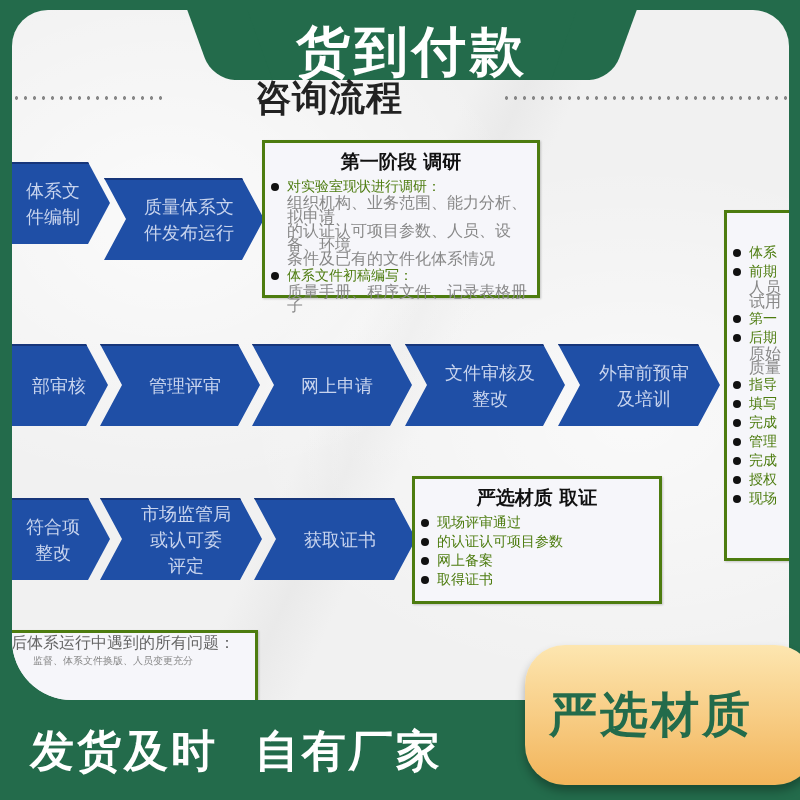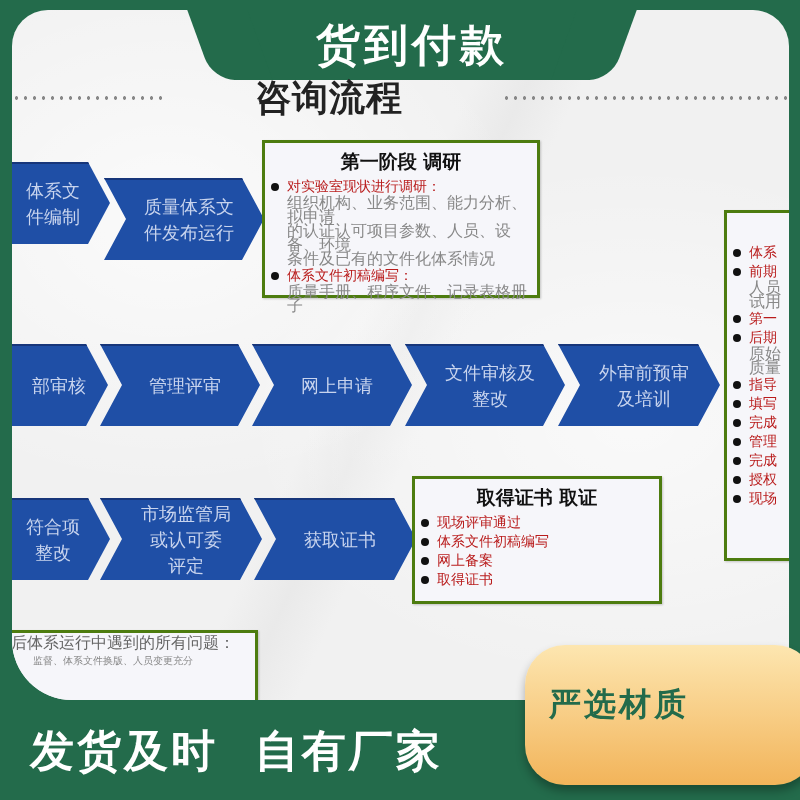--- a/index.html
+++ b/index.html
@@ -5,37 +5,37 @@
   html,body{margin:0;padding:0;}
   body{width:800px;height:800px;position:relative;overflow:hidden;background:#236b4b;font-family:"DejaVu Sans","Liberation Sans",sans-serif;}
   .panel{position:absolute;left:12px;top:10px;width:777px;height:690px;background:#f1f1f1;border-radius:36px 36px 0 60px;overflow:hidden;}
   .panel::before{content:"";position:absolute;inset:0;background:
      radial-gradient(ellipse at 20% 30%,rgba(255,255,255,.7),transparent 40%),
      radial-gradient(ellipse at 80% 60%,rgba(255,255,255,.6),transparent 45%),
      linear-gradient(115deg,transparent 45%,rgba(220,220,220,.35) 50%,transparent 55%);}
   .top-tab{position:absolute;left:218px;top:0;width:364px;height:70px;background:#236b4b;border-radius:0 0 22px 22px;}
   .top-tab::before{content:"";position:absolute;left:-30px;top:0;width:60px;height:70px;background:#236b4b;transform:skewX(20deg);border-bottom-left-radius:22px;}
   .top-tab::after{content:"";position:absolute;right:-30px;top:0;width:60px;height:70px;background:#236b4b;transform:skewX(-20deg);border-bottom-right-radius:22px;}
-  .top-title{position:absolute;left:0;right:0;top:6px;text-align:center;color:#fff;font-size:44px;font-weight:bold;letter-spacing:4px;z-index:2;font-family:"DejaVu Sans",sans-serif;}
+  .top-title{position:absolute;left:0;right:0;top:6px;text-align:center;color:#fff;font-size:54px;font-weight:bold;letter-spacing:4px;z-index:2;font-family:"DejaVu Sans",sans-serif;}
   .section-title{position:absolute;left:0;width:634px;top:64px;text-align:center;font-size:36px;font-weight:bold;color:#222;letter-spacing:1px;}
   .dots{position:absolute;top:86px;height:4px;background-image:radial-gradient(circle,#888 1.5px,transparent 2px);background-size:9px 4px;}
   .arrow{position:absolute;height:80px;background:#1f4fa6;color:#c8d4ee;font-family:"DejaVu Serif",serif;font-size:18px;line-height:26px;display:flex;align-items:center;justify-content:center;text-align:center;
      clip-path:polygon(0 0,calc(100% - 22px) 0,100% 50%,calc(100% - 22px) 100%,0 100%,22px 50%);border-top:2px solid #17367a;}
   .arrow.first{clip-path:polygon(0 0,calc(100% - 22px) 0,100% 50%,calc(100% - 22px) 100%,0 100%);}
   .arrow span{padding-left:18px;padding-right:8px;}
   .box{position:absolute;background:#f6f6fa;border:3px solid #4d7c0f;box-shadow:1px 1px 2px rgba(0,0,0,.2);}
   .box .bt{font-weight:bold;font-size:19px;color:#111;text-align:center;margin-top:6px;}
   .box ul{margin:2px 0 0 0;padding:0 0 0 22px;list-style:none;}
-  .box li{position:relative;font-family:"DejaVu Serif",serif;color:#b91c1c;font-size:14px;line-height:19px;}
+  .box li{position:relative;font-family:"DejaVu Serif",serif;color:#4d7c0f;font-size:14px;line-height:19px;}
   .box li::before{content:"";position:absolute;left:-16px;top:6px;width:8px;height:8px;border-radius:50%;background:#111;}
   .box li.sub{font-size:16px;line-height:14px;color:#888;}
   .box li.sub::before{display:none;}
   .bottom-left{position:absolute;left:30px;top:722px;color:#fff;font-size:44px;font-weight:bold;letter-spacing:3px;white-space:nowrap;}
   .badge{position:absolute;left:525px;top:645px;width:290px;height:140px;border-radius:40px;background:linear-gradient(180deg,#fde6b0,#f2b45a);box-shadow:0 6px 10px rgba(0,0,0,.3);}
-  .badge span{position:absolute;left:24px;top:38px;font-size:32px;font-weight:bold;color:#236b4b;letter-spacing:3px;white-space:nowrap;}
+  .badge span{position:absolute;left:24px;top:38px;font-size:48px;font-weight:bold;color:#236b4b;letter-spacing:3px;white-space:nowrap;}
 </style>
 </head>
 <body>
 
 <div class="panel">
   <div class="top-tab">
     <div class="top-title">货到付款</div>
   </div>
   <div class="dots" style="left:0;width:150px;"></div>
   <div class="section-title">咨询流程</div>
@@ -107,24 +107,24 @@
   <div class="arrow" style="left:88px;top:488px;width:162px;">
       <span style="white-space:pre-line;">市场监管局
 或认可委
 评定</span>
     </div>
   <div class="arrow" style="left:242px;top:488px;width:162px;">
       <span>获取证书</span>
     </div>
 
   <div class="box" style="left:400px;top:466px;width:244px;height:122px;">
-    <div class="bt">取得证书 取证</div>
+    <div class="bt">严选材质 取证</div>
     <ul>
       <li>现场评审通过</li>
-      <li>体系文件初稿编写</li>
+      <li>的认证认可项目参数</li>
       <li>网上备案</li>
       <li>取得证书</li>
     </ul>
   </div>
 
   <div class="box" style="left:-10px;top:620px;width:250px;height:90px;">
     <div style="font-family:'DejaVu Serif',serif;color:#666;font-size:16px;padding-left:6px;white-space:nowrap;">后体系运行中遇到的所有问题：</div>
     <div style="font-family:Liberation Serif, serif;color:#888;font-size:10px;padding-left:28px;white-space:nowrap;">监督、体系文件换版、人员变更充分</div>
   </div>
 </div>

